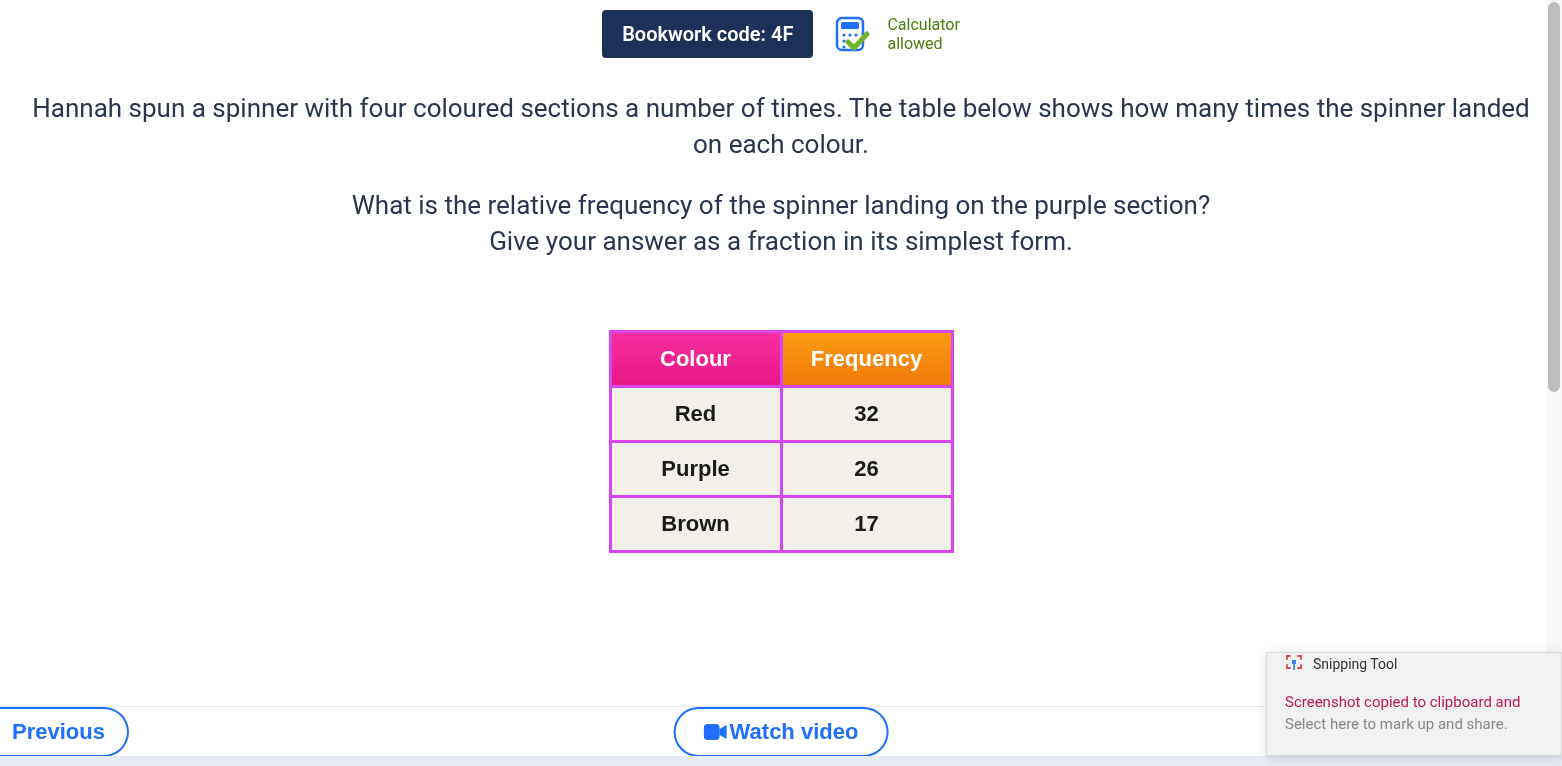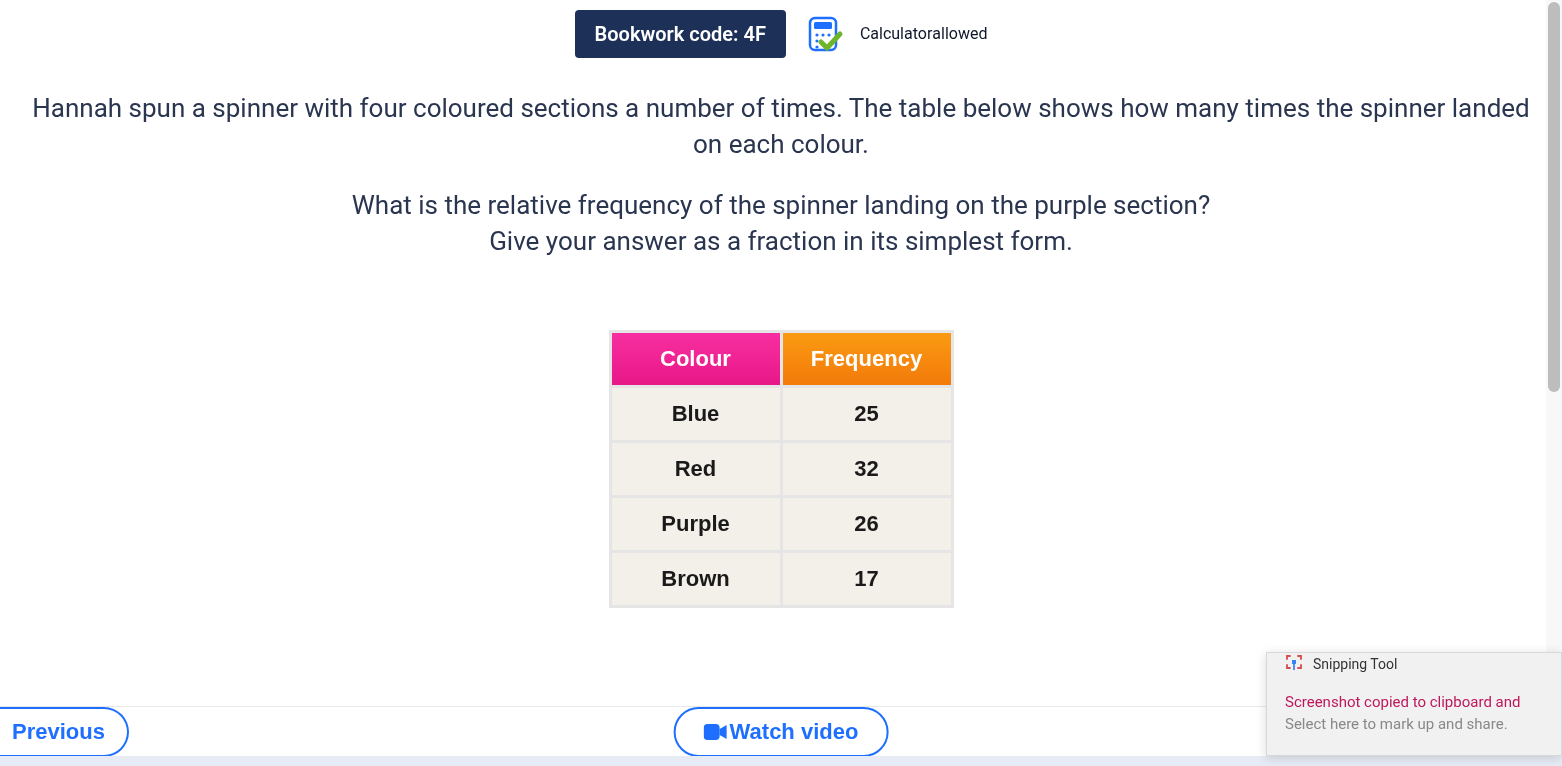--- a/index.html
+++ b/index.html
@@ -53,22 +53,23 @@
       align-items: center;
       gap: 10px;
     }
     .calc-icon-wrap {
       width: 40px;
       height: 40px;
       position: relative;
     }
     .calc-text {
       display: flex;
+      flex-direction: column;
       line-height: 1.2;
-      color: #0f172a;
+      color: #4d7c0f;
       font-size: 16px;
       margin-left: 6px;
     }
     .question-area {
       text-align: center;
       padding: 22px 30px 0 30px;
       color: #2a3550;
     }
     .q-line1 {
       font-size: 26px;
@@ -80,21 +81,21 @@
       line-height: 1.4;
     }
     .table-wrap {
       display: flex;
       justify-content: center;
       margin-top: 70px;
     }
     .freq-table {
       border-collapse: separate;
       border-spacing: 3px;
-      background: #e5e5e5;
+      background: #d946ef;
     }
     .freq-table th, .freq-table td {
       width: 168px;
       height: 52px;
       text-align: center;
       font-size: 22px;
       font-weight: 700;
       vertical-align: middle;
     }
     .th-colour {
@@ -242,24 +243,20 @@
 <div class="table-wrap">
   <table class="freq-table">
     <thead>
       <tr>
         <th class="th-colour">Colour</th>
         <th class="th-freq">Frequency</th>
       </tr>
     </thead>
     <tbody>
       <tr>
-        <td>Blue</td>
-        <td>25</td>
-      </tr>
-      <tr>
         <td>Red</td>
         <td>32</td>
       </tr>
       <tr>
         <td>Purple</td>
         <td>26</td>
       </tr>
       <tr>
         <td>Brown</td>
         <td>17</td>

